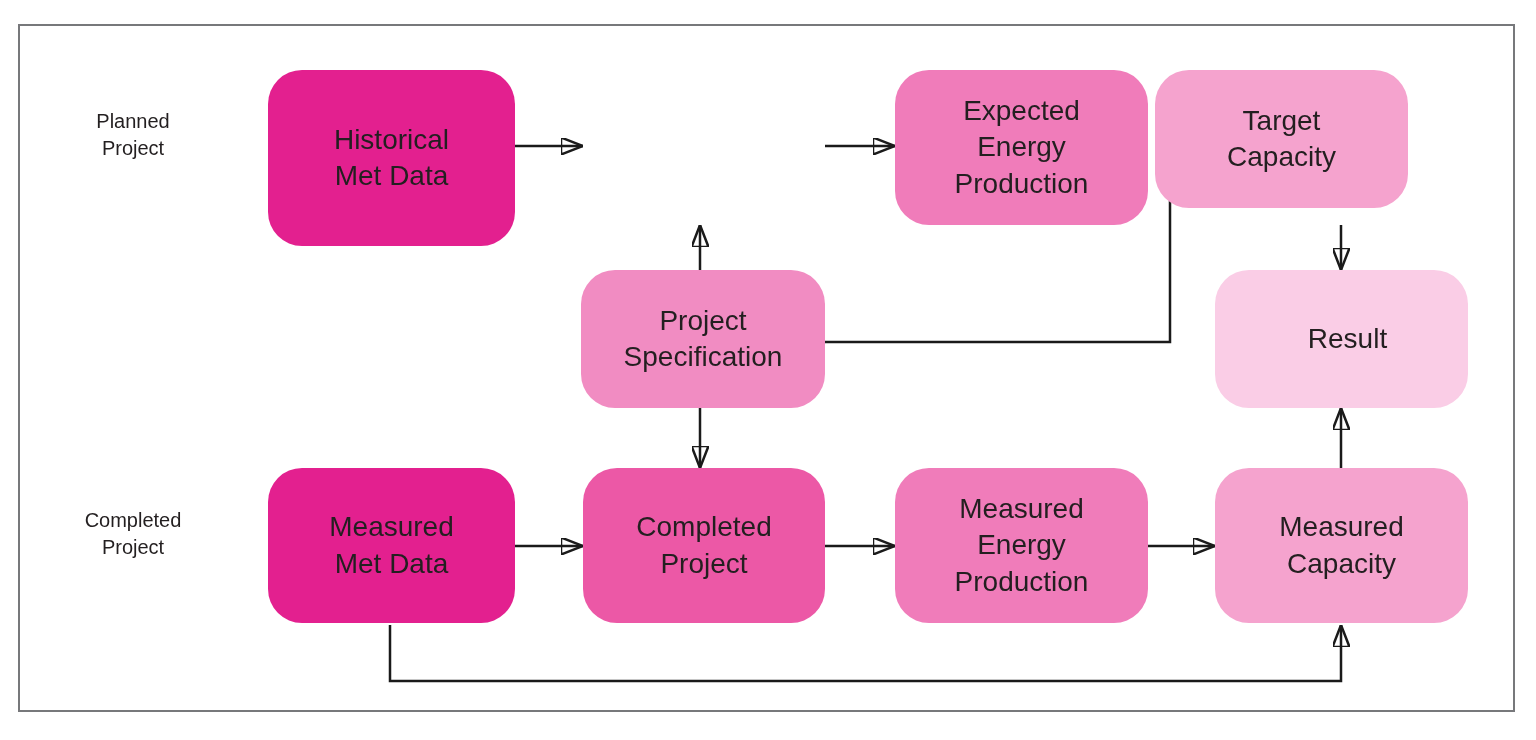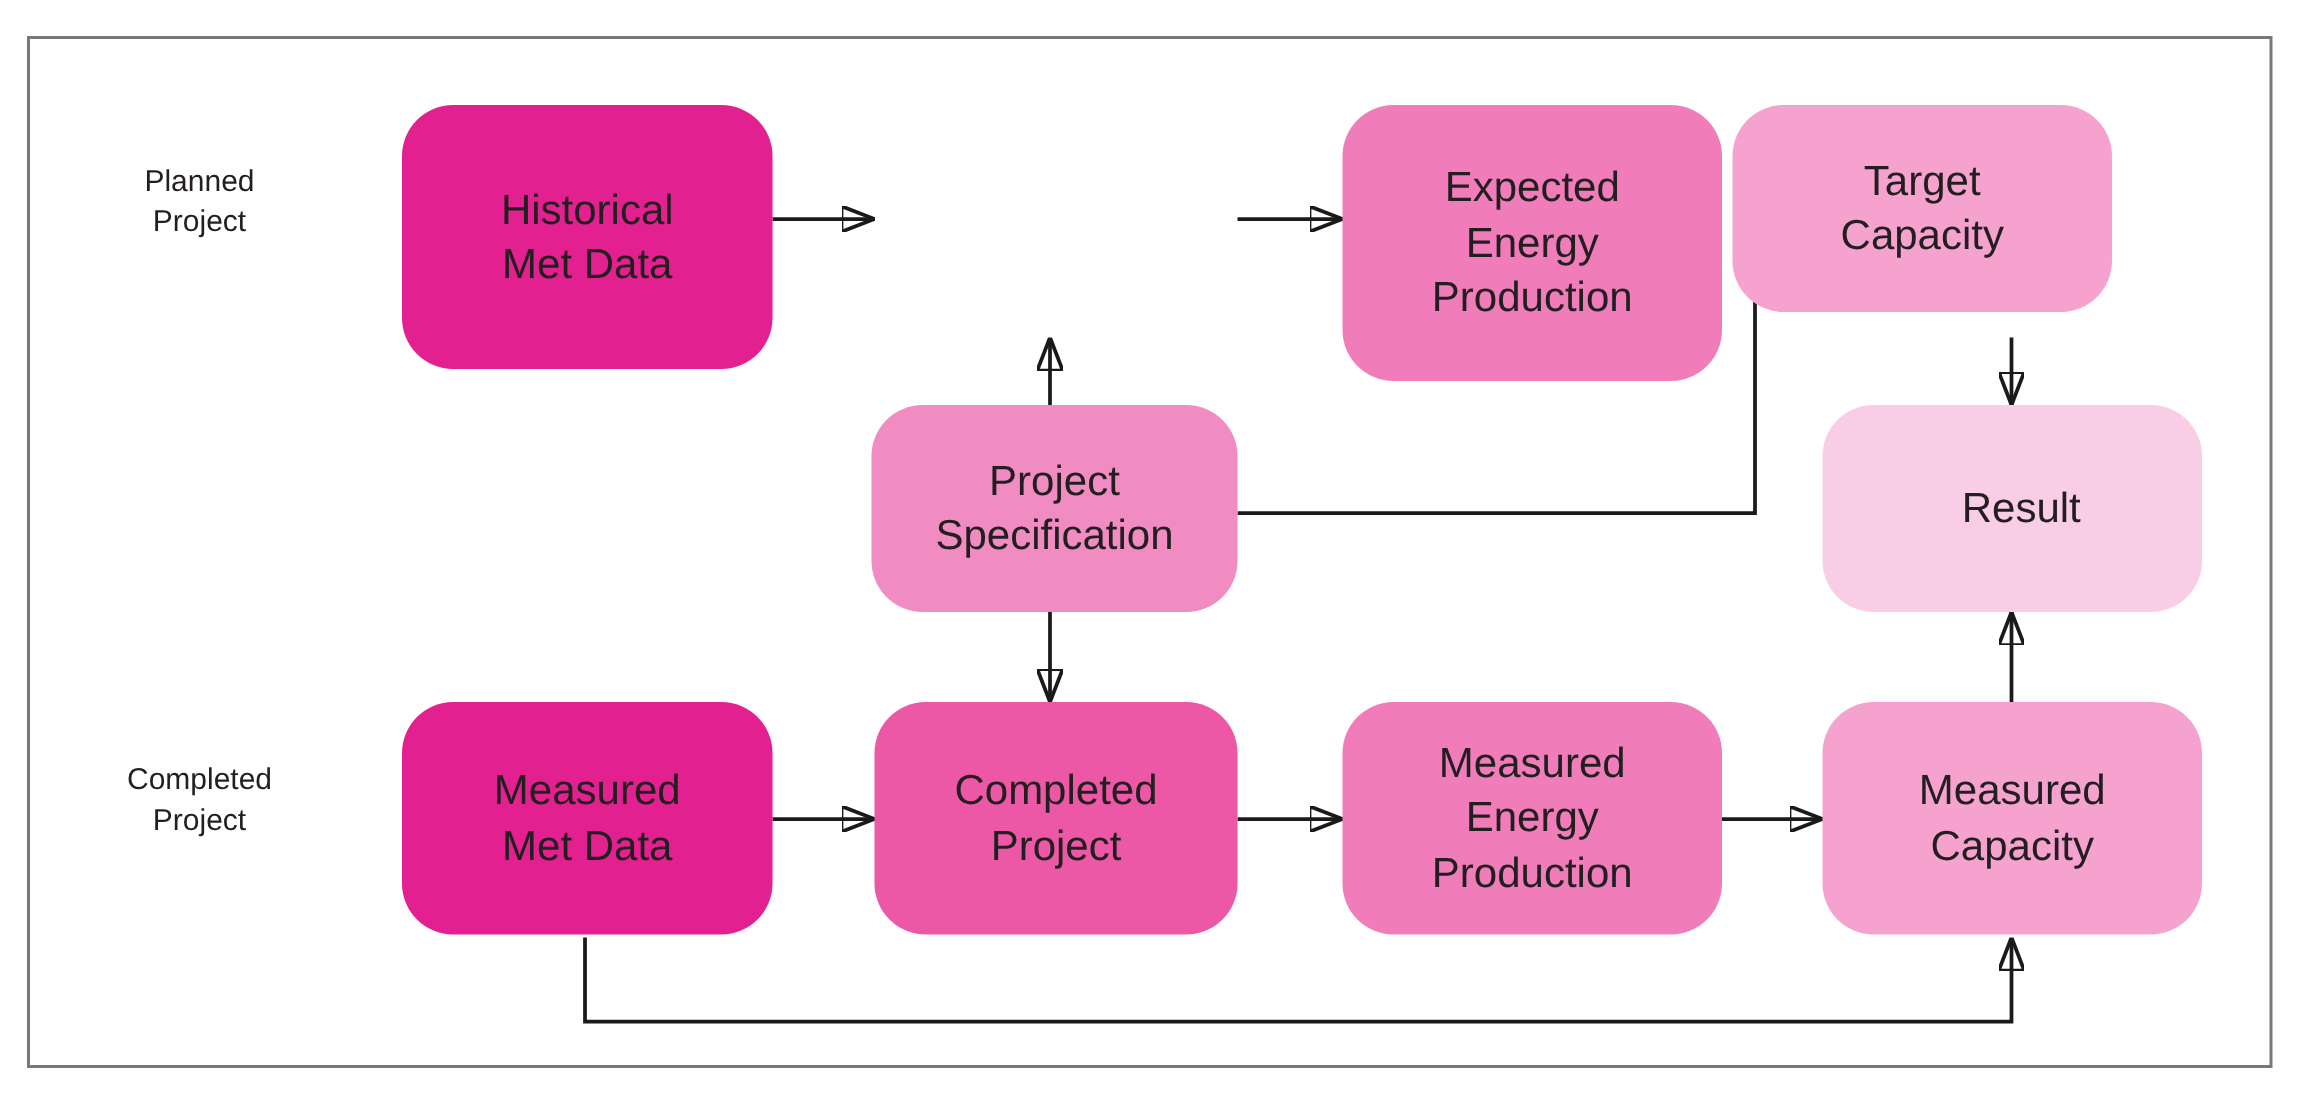--- a/index.html
+++ b/index.html
@@ -20,21 +20,21 @@
   }
   #rl-planned   { top:108px; }
   #rl-completed { top:507px; }
   .node {
     position:absolute; border-radius:34px; display:flex; align-items:center;
     justify-content:center; text-align:center; font-size:28px; line-height:1.3;
     color:var(--text, #231f20); white-space:pre-line; box-sizing:border-box;
   }
   #n-historical   { left:268px;  top:70px;  width:247px; height:176px; }
   #n-performance  { left:583px;  top:70px;  width:242px; height:155px; }
-  #n-expected     { left:895px;  top:70px;  width:253px; height:184px; }
+  #n-expected     { left:895px;  top:70px;  width:253px; height:155px; }
   #n-target       { left:1155px; top:70px;  width:253px; height:138px; }
   #n-spec         { left:581px;  top:270px; width:244px; height:138px; }
   #n-result       { left:1215px; top:270px; width:253px; height:138px;padding-left:12px; }
   #n-measuredmet  { left:268px;  top:468px; width:247px; height:155px; }
   #n-completed    { left:583px;  top:468px; width:242px; height:155px; }
   #n-measurede    { left:895px;  top:468px; width:253px; height:155px; }
   #n-measuredcap  { left:1215px; top:468px; width:253px; height:155px; }
 </style>
 </head>
 <body>

